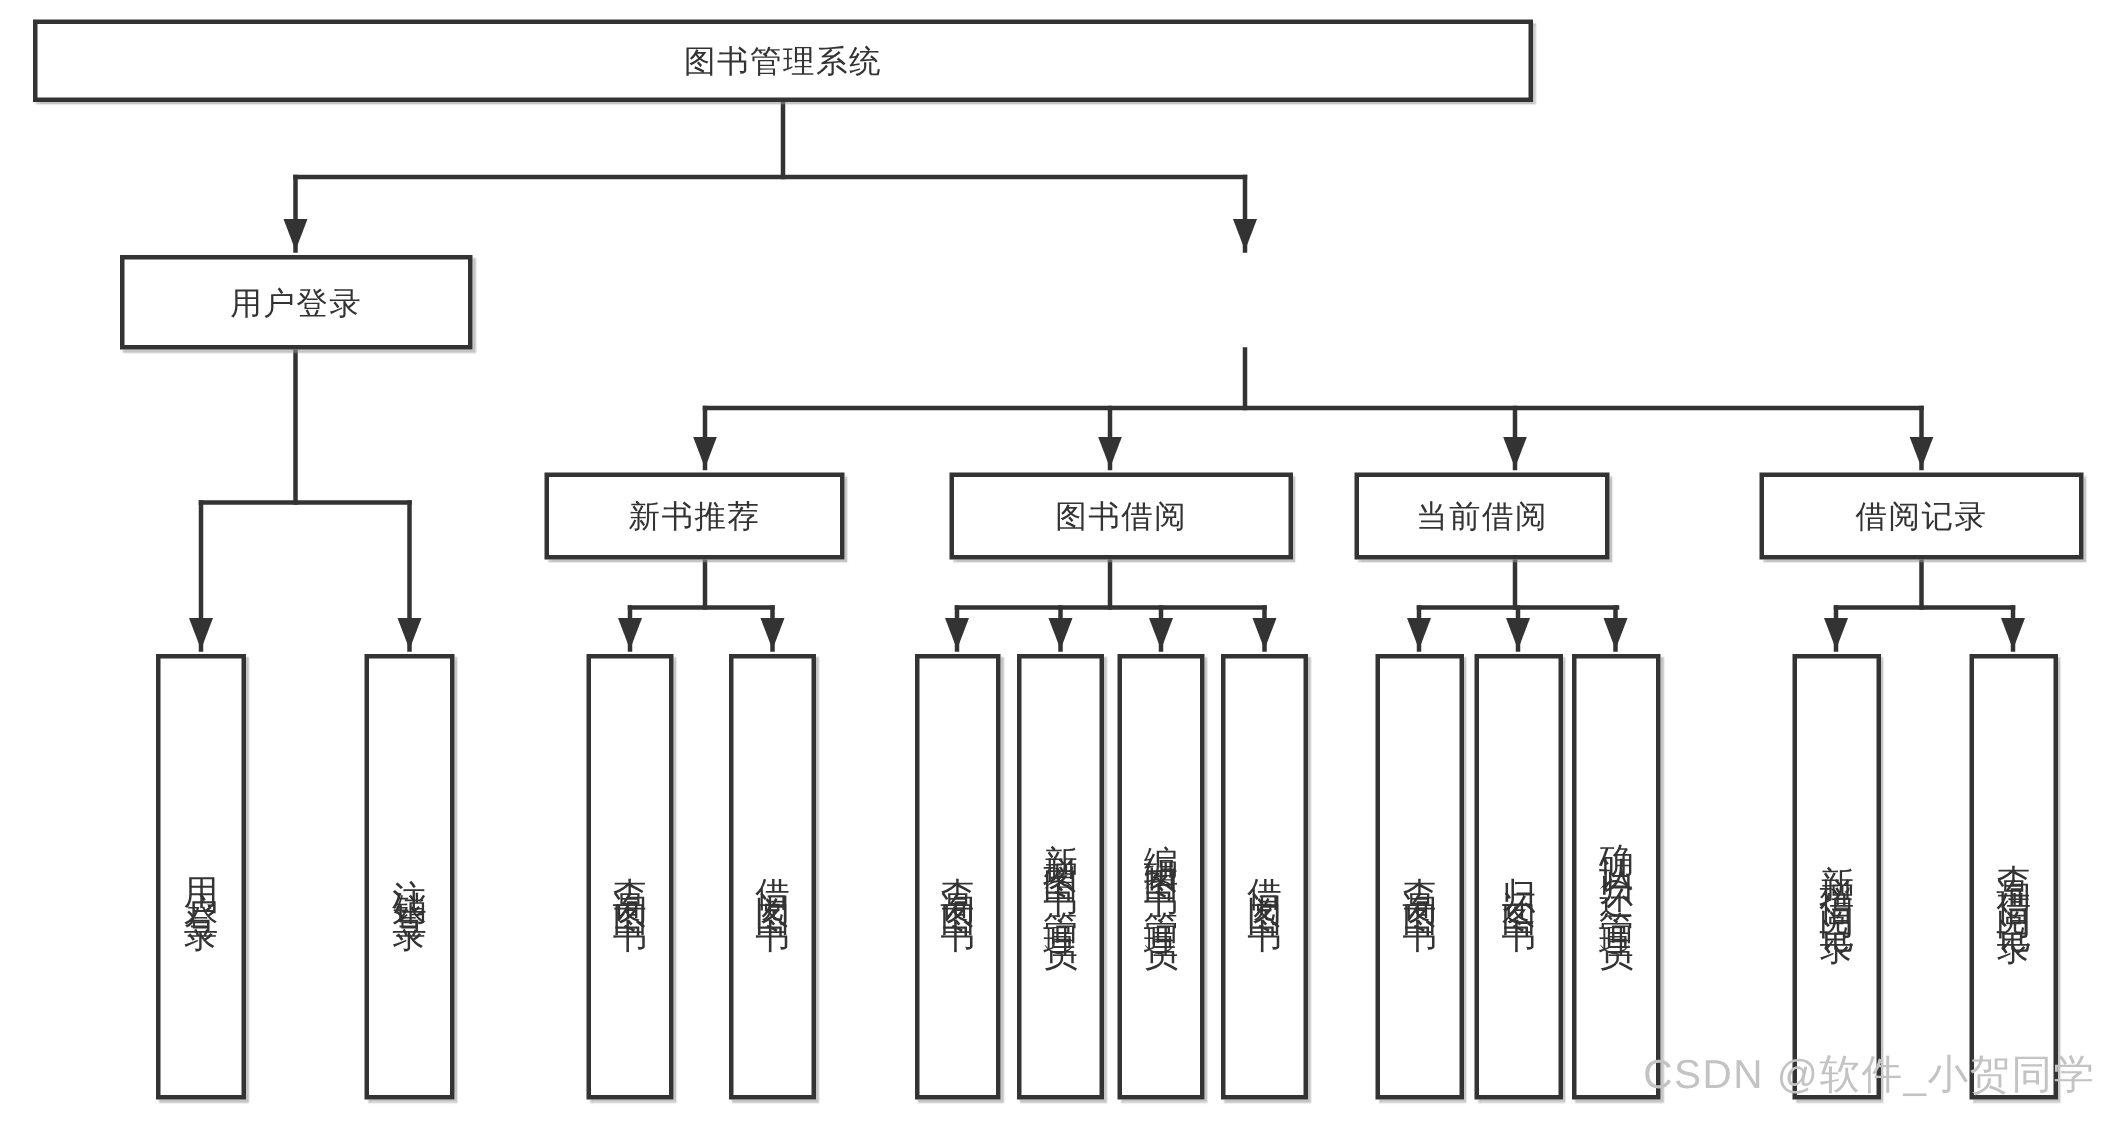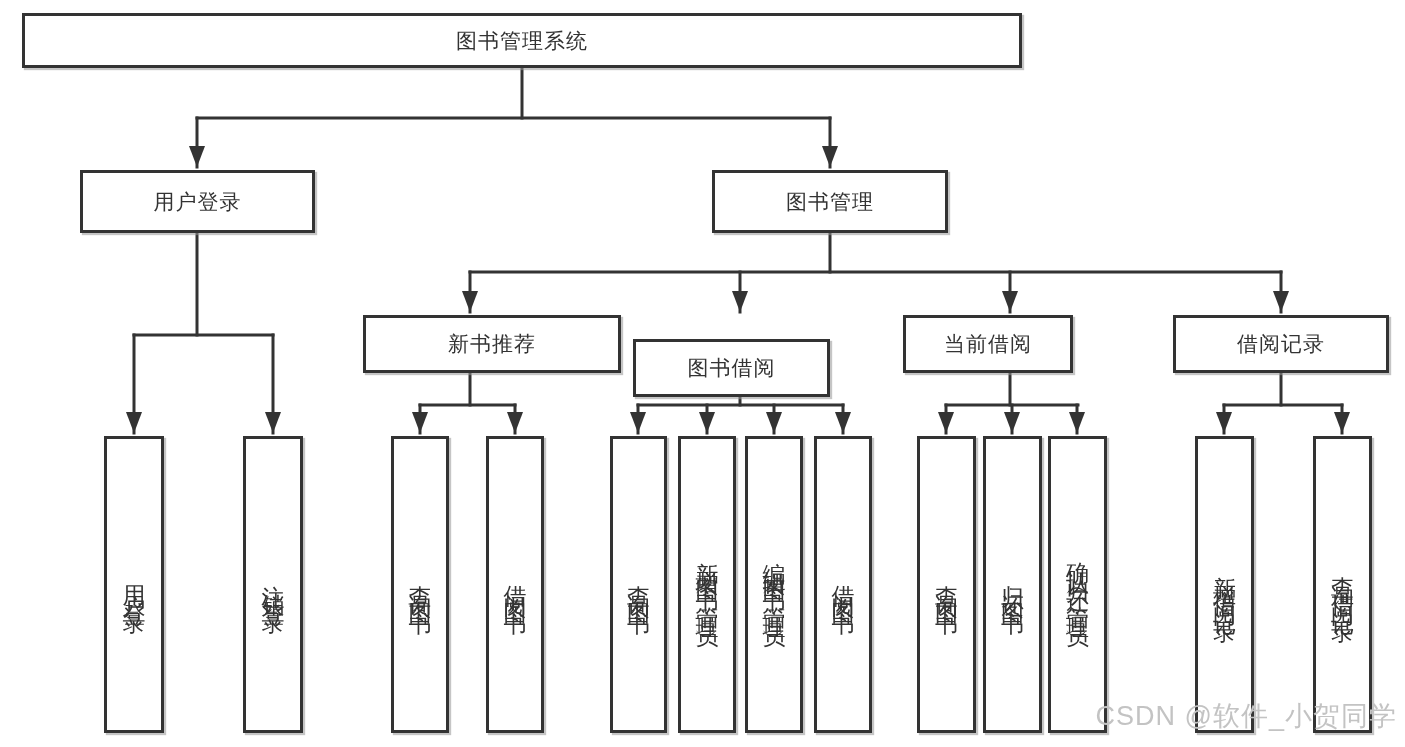--- a/index.html
+++ b/index.html
@@ -90,24 +90,23 @@
       <path d="M1012 405 L1012 433" marker-end="url(#arrow)"></path>
       <path d="M1077 405 L1077 433" marker-end="url(#arrow)"></path>
       <path d="M1224 405 L1224 433" marker-end="url(#arrow)"></path>
       <path d="M1342 405 L1342 433" marker-end="url(#arrow)"></path>
     </g>
   </svg>
 
   <div class="node h" style="left:22px; top:13px; width:1000px; height:55px;">图书管理系统</div>
 
   <div class="node h" style="left:80px; top:170px; width:235px; height:63px;">用户登录</div>
-  <div class="node h" style="left:712px; top:170px; width:236px; height:63px;">图书管理</div>
 
-  <div class="node h" style="left:363px; top:315px; width:258px; height:58px;">新书推荐</div>
-  <div class="node h" style="left:633px; top:315px; width:197px; height:58px;margin-top:24px;">图书借阅</div>
+  <div class="node h" style="left:363px; top:315px; width:200px; height:58px;">新书推荐</div>
+  <div class="node h" style="left:633px; top:315px; width:229px; height:58px;">图书借阅</div>
   <div class="node h" style="left:903px; top:315px; width:170px; height:58px;">当前借阅</div>
   <div class="node h" style="left:1173px; top:315px; width:216px; height:58px;">借阅记录</div>
 
   <div class="node v" style="left:104px; top:436px; width:60px; height:297px;">
     <span class="vtext">用户登录</span>
   </div>
   <div class="node v" style="left:243px; top:436px; width:60px; height:297px;">
     <span class="vtext">注销登录</span>
   </div>
 

